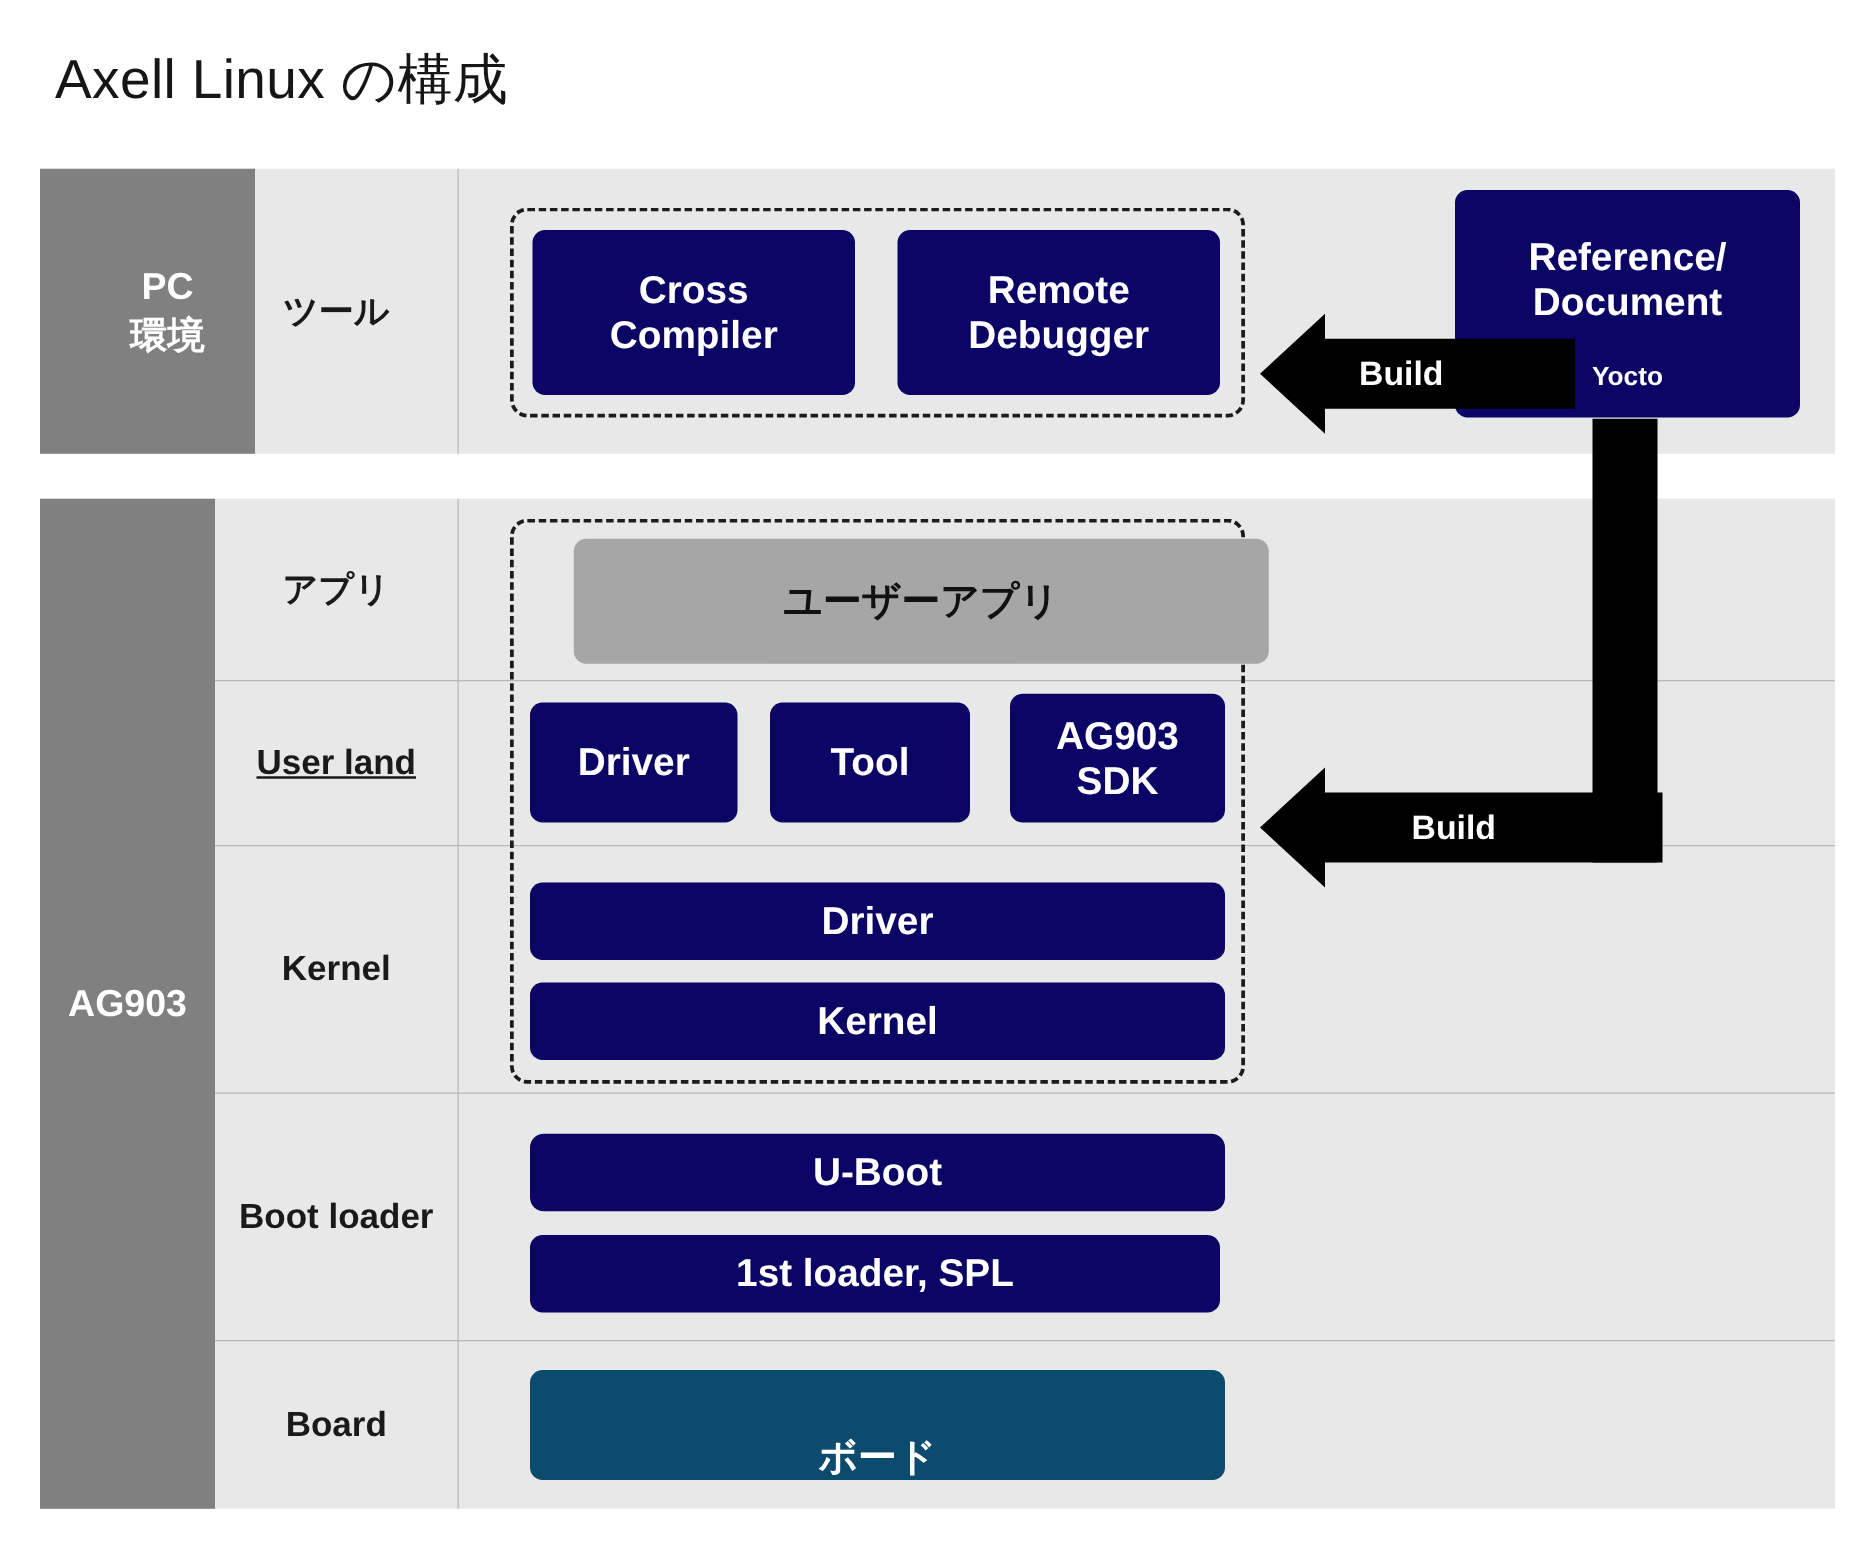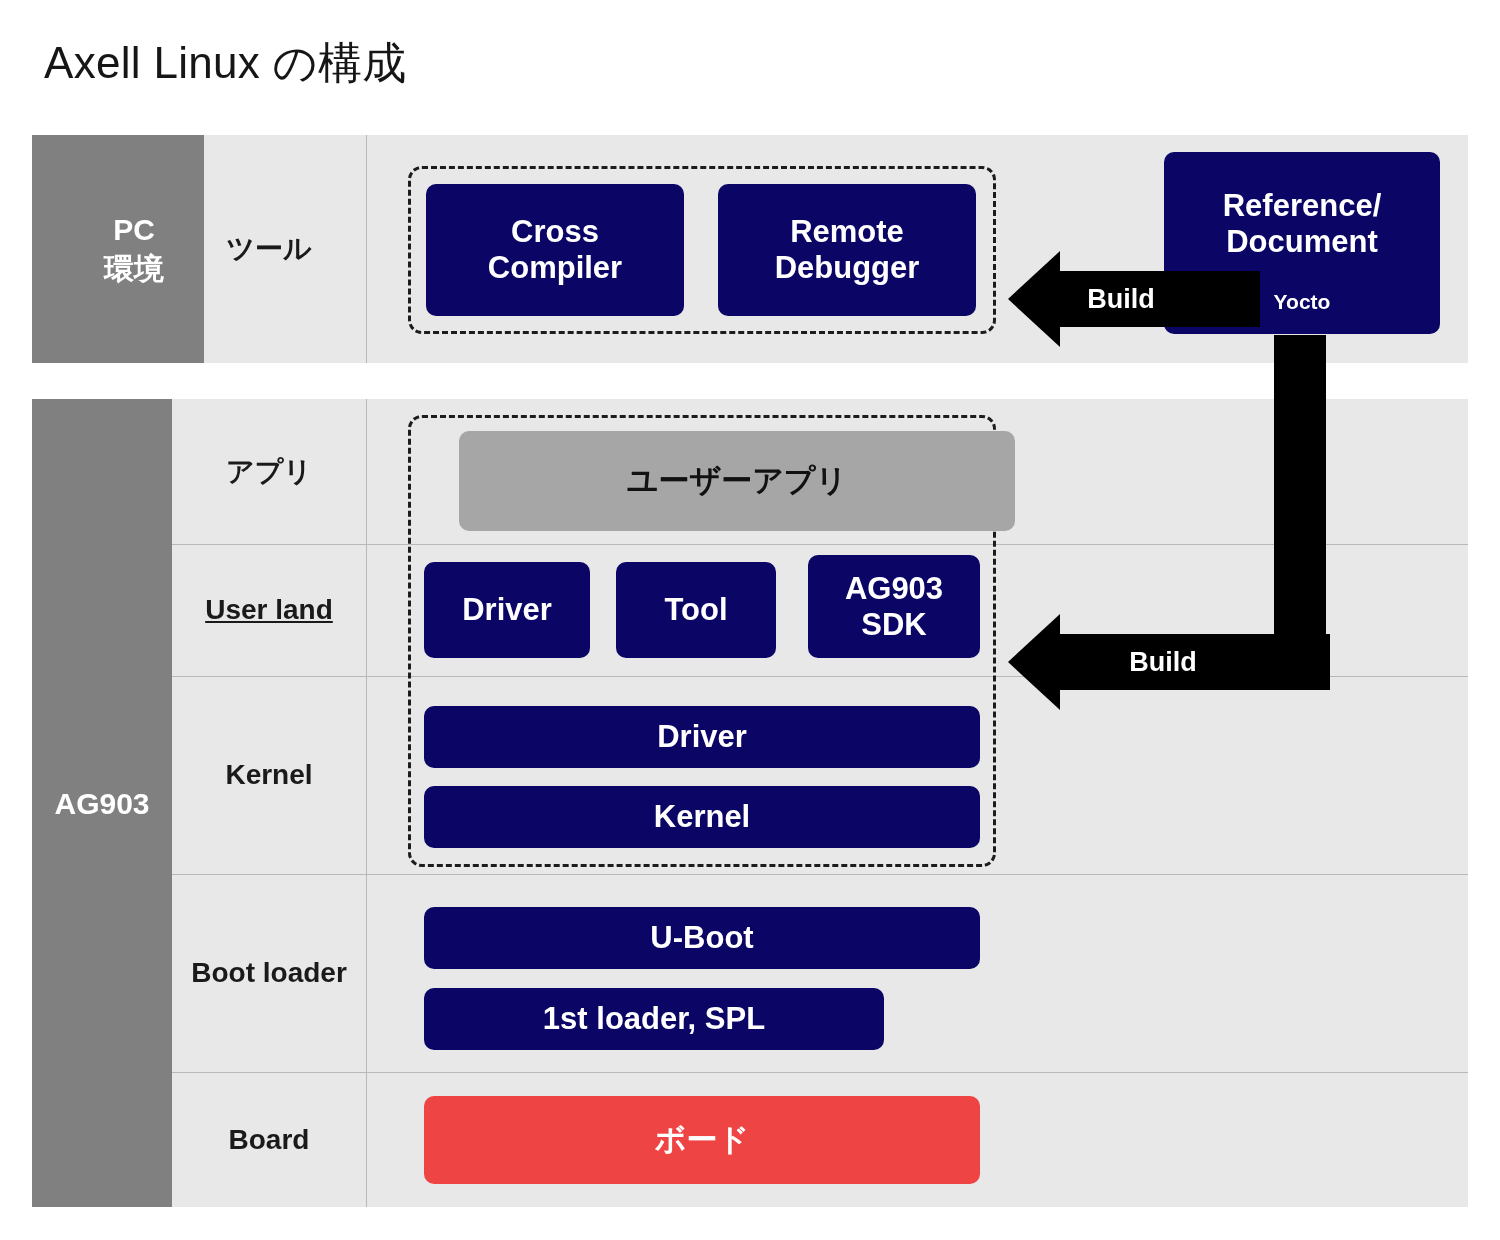--- a/index.html
+++ b/index.html
@@ -124,21 +124,21 @@
     font-weight: bold;
     display: flex;
     align-items: center;
     justify-content: center;
     text-align: center;
     line-height: 1.15;
     box-sizing: border-box;
   }
   .box.navy { background: #0b0566; }
   .box.grey { background: #a6a6a6; color: #111111; margin-left: 35px; }
-  .box.dark { background: #ef4444; color: #ffffff; }
+  .box.dark { background: #0c4a6e; color: #ffffff; align-items: flex-end; }
 
   
   .arrow-shape {
     position: absolute;
     background: #000000;
   }
   .arrow-head {
     position: absolute;
     width: 0;
     height: 0;
@@ -248,24 +248,24 @@
     </div>
   </div>
 
   <div class="box navy" style="left:392px; top:307px; width:556px; height:62px; font-size:31px;">
     <span>Driver</span>
   </div>
   <div class="box navy" style="left:392px; top:387px; width:556px; height:62px; font-size:31px;">
     <span>Kernel</span>
   </div>
 
-  <div class="box navy" style="left:392px; top:508px; width:556px; height:62px; font-size:31px;">
+  <div class="box navy" style="left:392px; top:508px; width:556px; height:62px; font-size:31px;border-radius:11px;">
     <span>U-Boot</span>
   </div>
-  <div class="box navy" style="left:392px; top:589px; width:460px; height:62px; font-size:31px;">
+  <div class="box navy" style="left:392px; top:589px; width:552px; height:62px; font-size:31px;">
     <span>1st loader, SPL</span>
   </div>
 
   <div class="box dark" style="left:392px; top:697px; width:556px; height:88px; font-size:31px;">
     <span>ボード</span>
   </div>
 
 </div>
 
 <div>

